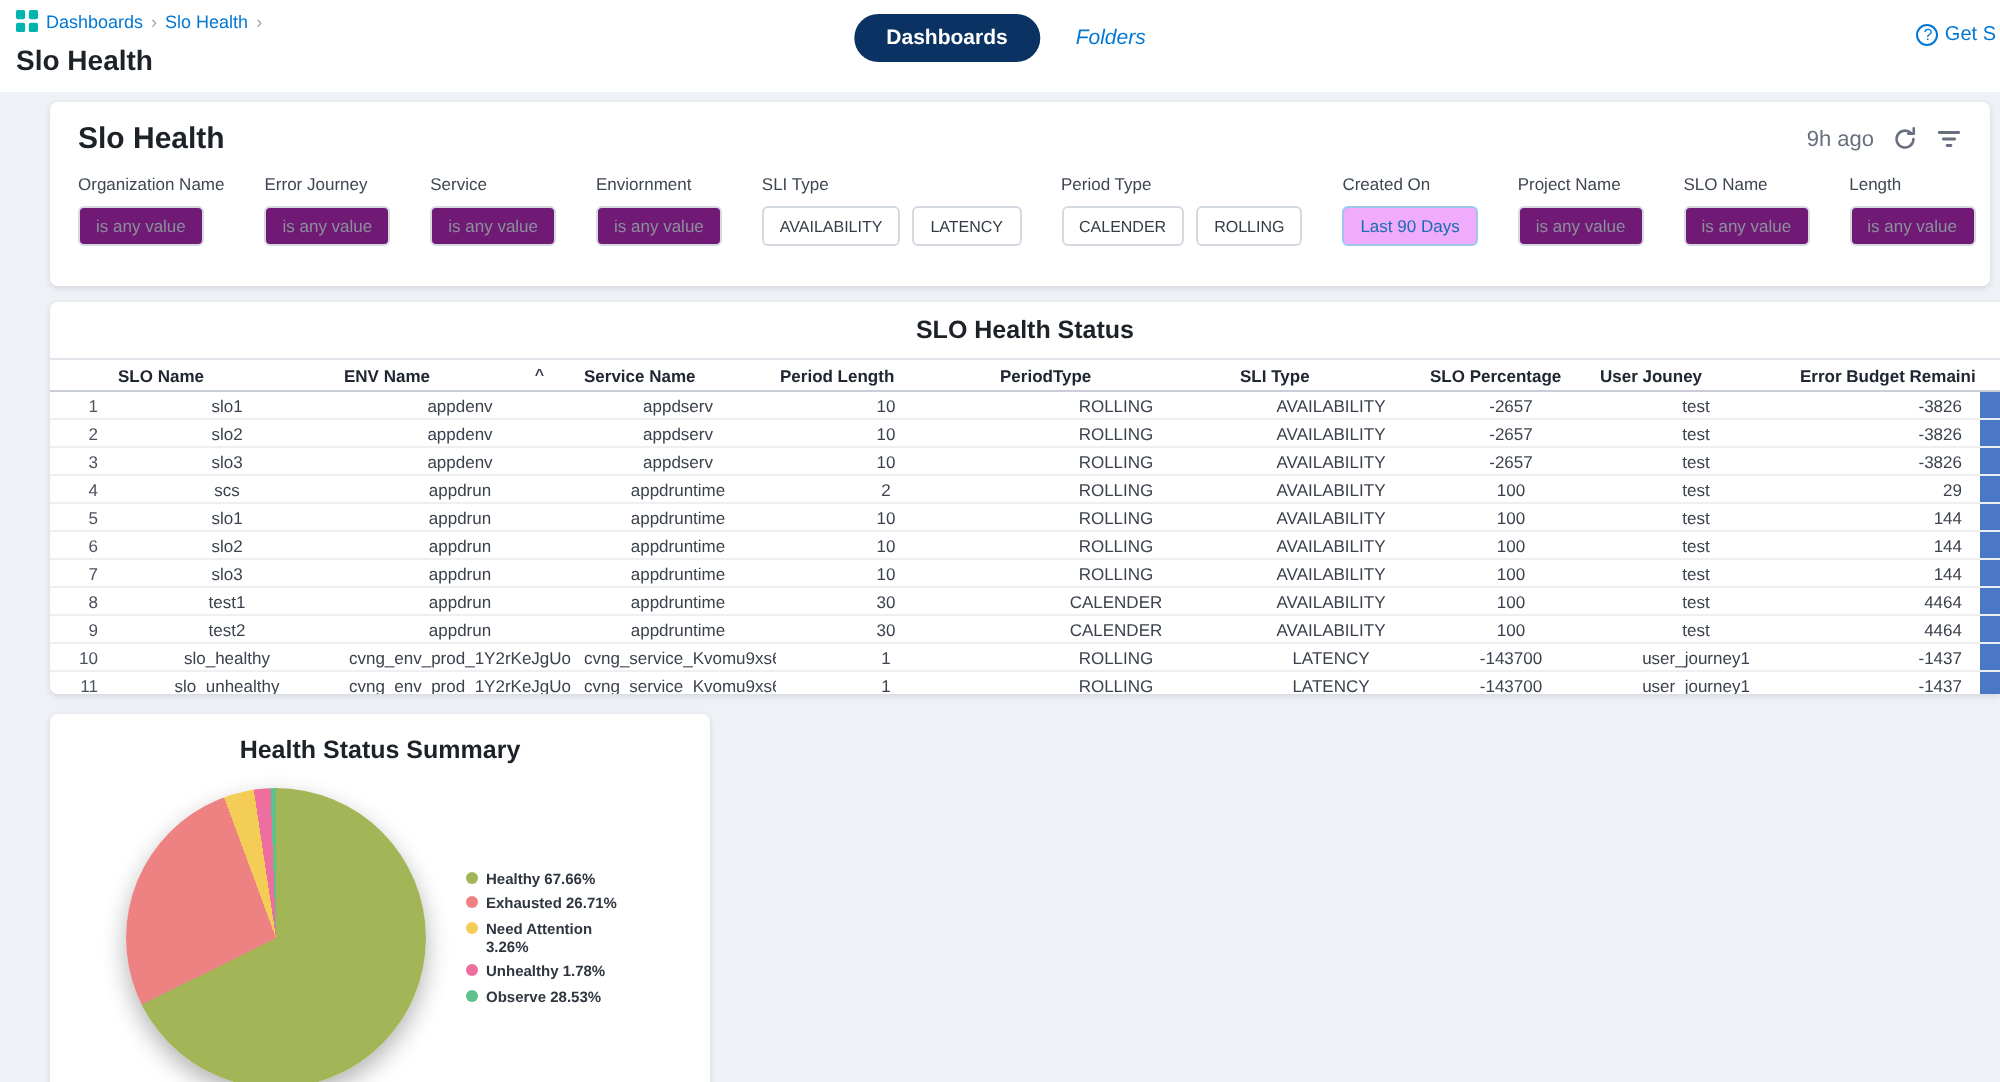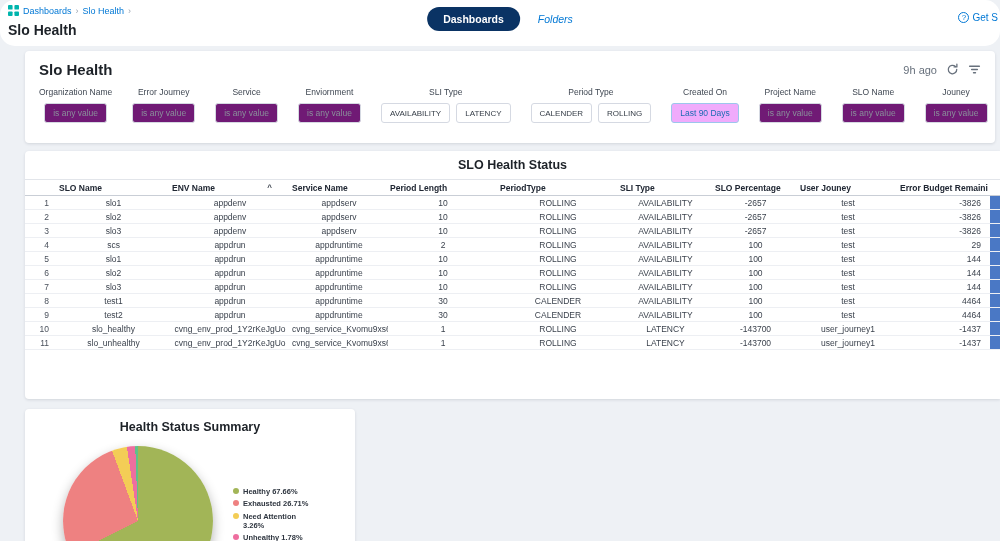--- a/index.html
+++ b/index.html
@@ -2,21 +2,21 @@
 <html><head>
 <meta charset="utf-8">
 <style>
   * { margin:0; padding:0; box-sizing:border-box; }
   html,body { background:#dfe3e8; }
   .app {
     position:relative; width:1000px; height:541px; overflow:hidden;
     background:#eef1f5; font-family:"Liberation Sans", sans-serif;
   }
   
-  .topbar { position:relative; height:46px; background:#ffffff;border-radius:15px; }
+  .topbar { position:relative; height:46px; background:#ffffff; }
   .breadcrumb { position:absolute; left:8px; top:5px; display:flex; align-items:center; gap:4px;
     font-size:9px; color:#0278d5; }
   .breadcrumb a { color:#0278d5; text-decoration:none; cursor:pointer; }
   .crumb-sep { color:#9aa4b2; font-size:9px; }
   .grid-icon { display:inline-flex; width:11px; height:11px; }
   .page-title { position:absolute; left:8px; top:22px; font-size:14px; font-weight:bold; color:#1d2228; }
   .tabs { position:absolute; left:50%; top:7px; transform:translateX(-50%); display:flex; align-items:center; gap:18px; }
   .tab-active { background:#0a3364; color:#fff; font-size:10.5px; font-weight:bold;
     padding:6px 16px; border-radius:15px; cursor:pointer; }
   .tab-inactive { color:#0278d5; font-size:10.5px; cursor:pointer;font-style:italic; }
@@ -27,30 +27,30 @@
   
   .content { padding:5px 0 0 25px; height:495px; }
   .panel { background:#fff; border-radius:4px; box-shadow:0 1px 3px rgba(40,50,70,.14); }
   
   .filters-panel { width:970px; height:92px; padding:8px 12px; margin-bottom:8px; }
   .panel-head { display:flex; justify-content:space-between; align-items:center; margin:2px 2px 9px 2px; }
   .panel-head h2 { font-size:15px; font-weight:bold; color:#1d2228; }
   .panel-head-right { display:flex; align-items:center; gap:9px; color:#67707c; font-size:11px; }
   .hicon { display:inline-flex; width:13px; height:13px; cursor:pointer; }
   .filters { display:flex; gap:20px; margin-left:2px; }
-  .fgroup { display:flex; flex-direction:column; gap:6px;align-items:center; }
+  .fgroup { display:flex; flex-direction:column; gap:6px; }
   .flabel { font-size:8.5px; color:#3f4752; white-space:nowrap; }
   .chip { height:20px; border:1px solid #d5d9e2; border-radius:3px; background:#701a75; color:#8a909b;
     font-size:8.5px; display:flex; align-items:center; padding:0 8px; width:max-content; cursor:pointer; white-space:nowrap; }
   .chip.selected { background:#f0abfc; border-color:#9cc6ec; color:#1b6cb3; }
   .btns { display:flex; gap:6px; }
   .fbtn { height:20px; border:1px solid #d5d9e2; border-radius:3px; background:#fff; color:#343c46;
     font-size:8px; padding:0 8px; display:flex; align-items:center; cursor:pointer; font-family:inherit; white-space:nowrap; }
   
-  .table-panel { width:975px; height:248px; padding-top:7px; margin-bottom:10px; overflow:hidden;
+  .table-panel { width:975px; height:196px; padding-top:7px; margin-bottom:10px; overflow:hidden;
     border-radius:4px 0 0 4px; }
   .table-title { text-align:center; font-size:12.5px; font-weight:bold; color:#1d2228; margin-bottom:7px; }
   table { border-collapse:collapse; width:975px; table-layout:fixed; }
   thead th { font-size:8.5px; font-weight:bold; color:#202733; text-align:left; height:16px;
     border-top:1px solid #e2e5ea; border-bottom:1px solid #c9ced6; padding:0 2px;
     white-space:nowrap; overflow:hidden; cursor:pointer; }
   thead th.h-right { text-align:right; padding-right:6px; }
   .sort-caret { float:right; margin-right:16px; color:#3b424d; font-size:8px; }
   tbody td { font-size:8.5px; color:#3b424d; height:14px; text-align:center;
     border-bottom:1px solid #edeff3; padding:0 2px; white-space:nowrap; overflow:hidden; }
@@ -161,21 +161,21 @@
           </div>
           <div class="fgroup">
             <div class="flabel">Project Name</div>
             <div class="chip">is any value</div>
           </div>
           <div class="fgroup">
             <div class="flabel">SLO Name</div>
             <div class="chip">is any value</div>
           </div>
           <div class="fgroup">
-            <div class="flabel">Jouney</div>
+            <div class="flabel">Length</div>
             <div class="chip">is any value</div>
           </div>
         </div>
     </section>
 
     <section class="panel table-panel">
       <h3 class="table-title">SLO Health Status</h3>
       <table>
         <colgroup>
           <col style="width:32px">

